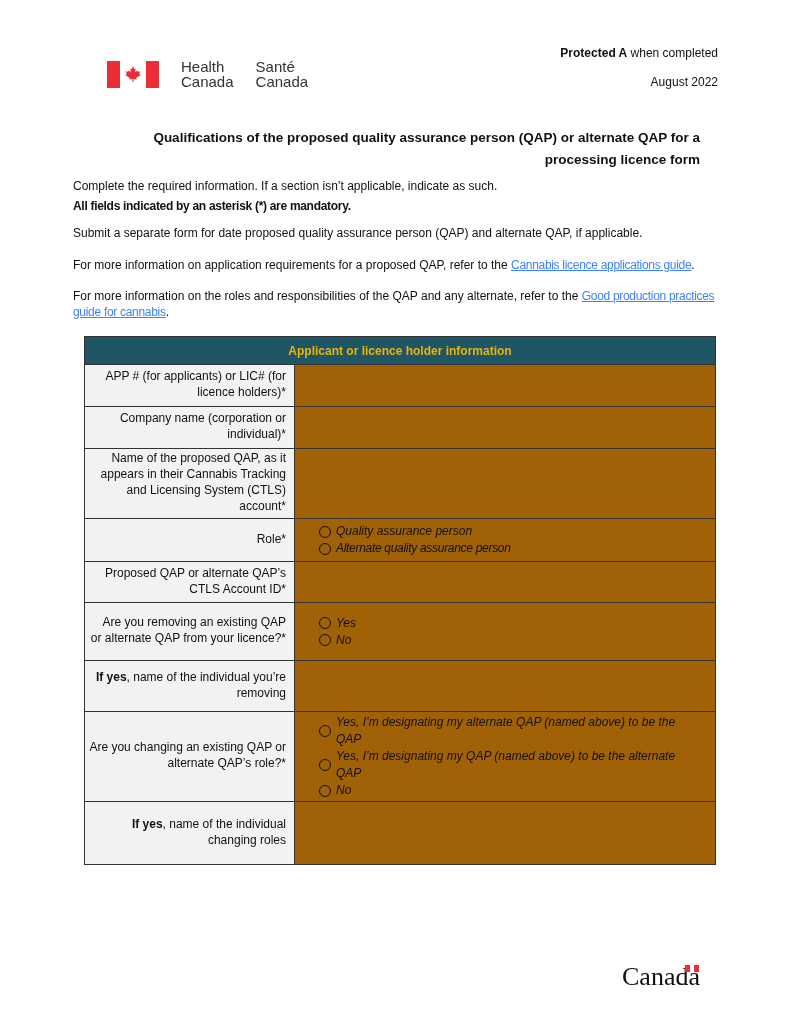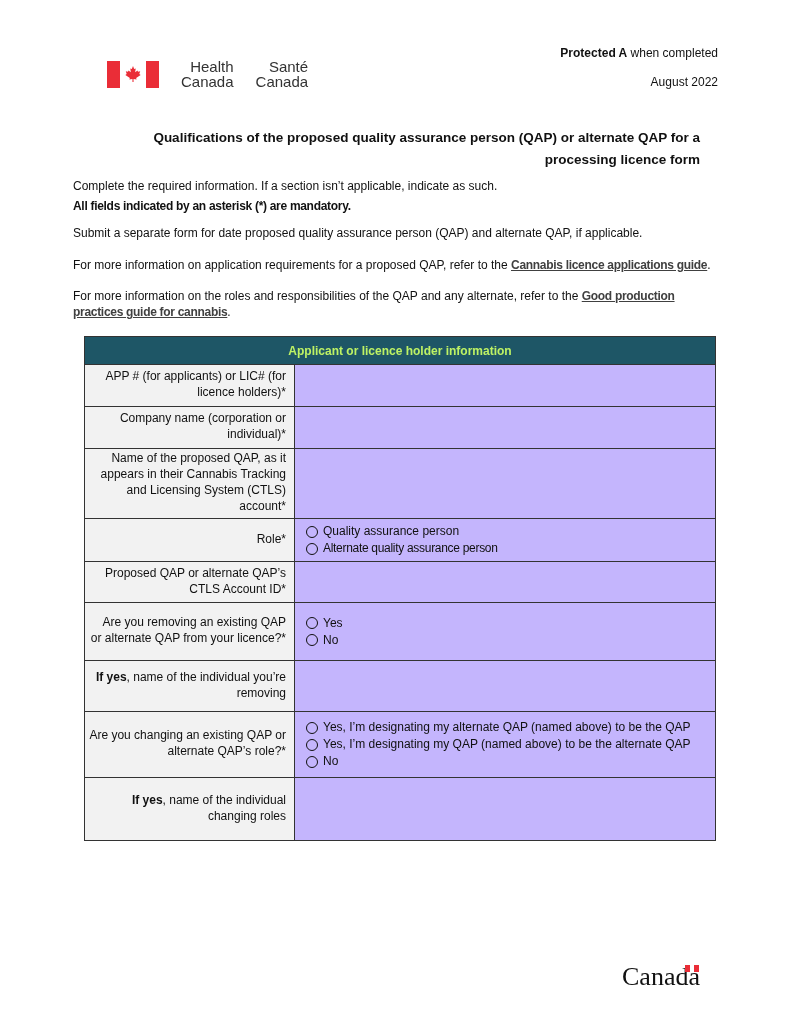--- a/index.html
+++ b/index.html
@@ -1,37 +1,37 @@
 <!DOCTYPE html>
 <html><head>
 <meta charset="utf-8">
 <style>
   html, body { margin: 0; padding: 0; background: #ffffff; }
   body { width: 800px; height: 1035px; position: relative; overflow: hidden;
          font-family: "Liberation Sans", sans-serif; color: #111; }
-  .logo { position: absolute; left: 107px; top: 59px; display: flex; align-items: center; text-align: right; }
+  .logo { position: absolute; left: 107px; top: 59px; display: flex; align-items: center; }
   .flag { width: 52px; height: 27px; position: relative; }
   .flag .bar { position: absolute; top: 0; width: 13px; height: 27px; background: #ea2d37; }
   .flag .bar.l { left: 0; } .flag .bar.r { right: 0; }
   .flag .leaf { position: absolute; left: 13px; top: 0; width: 26px; height: 27px; display: flex; align-items: center; justify-content: center; }
   .wordmark { display: flex; margin-left: 22px; font-size: 15px; line-height: 15px; color: #333; }
   .wordmark .col { margin-right: 22px; }
   .prot { position: absolute; right: 82px; top: 46px; font-size: 12px; text-align: right; margin-left: 17px; }
   .prot b { font-weight: bold; }
   .date { position: absolute; right: 82px; top: 75px; font-size: 12px; }
   .title { position: absolute; left: 100px; width: 600px; top: 127px; text-align: right;
            font-weight: bold; font-size: 13.5px; line-height: 22px; }
   .p { position: absolute; left: 73px; font-size: 12px; line-height: 16px; width: 650px; }
-  .p a { color: #404040; text-decoration: underline; letter-spacing: -0.3px; font-weight: bold; }
+  .p a { color: #3b82f6; text-decoration: underline; letter-spacing: -0.3px; }
   table.form { position: absolute; left: 84px; top: 336px; width: 632px; border-collapse: collapse;
                font-size: 12px; }
   table.form td, table.form th { border: 1.5px solid #333; }
-  table.form th { background: #1e5666; color: #bef264; font-weight: bold; height: 25px; font-size: 12px; }
+  table.form th { background: #1e5666; color: #eab308; font-weight: bold; height: 25px; font-size: 12px; }
   td.lbl { background: #f2f2f2; width: 197px; text-align: right; padding: 0 8px 3px 4px; line-height: 16px; vertical-align: middle; }
-  td.val { background: #c4b5fd; padding: 2px 11px; vertical-align: middle; }
+  td.val { background: #a16207; padding: 2px 24px; vertical-align: middle; font-style: italic; }
   .opt { display: flex; align-items: center; line-height: 17px; }
   .radio { width: 10px; height: 10px; border: 1.5px solid #111; border-radius: 50%; margin-right: 5px; flex: none; }
   .canada { position: absolute; left: 622px; top: 962px; font-family: "Liberation Serif", serif; font-size: 26px; color: #111; }
   .canada .mini { position: absolute; right: 1px; top: 3px; width: 14px; height: 7px; display: flex; }
   .canada .mini span { flex: 1; background: #ea2d37; }
   .canada .mini span.w { background: #fff; }
 </style>
 </head>
 <body>
 

